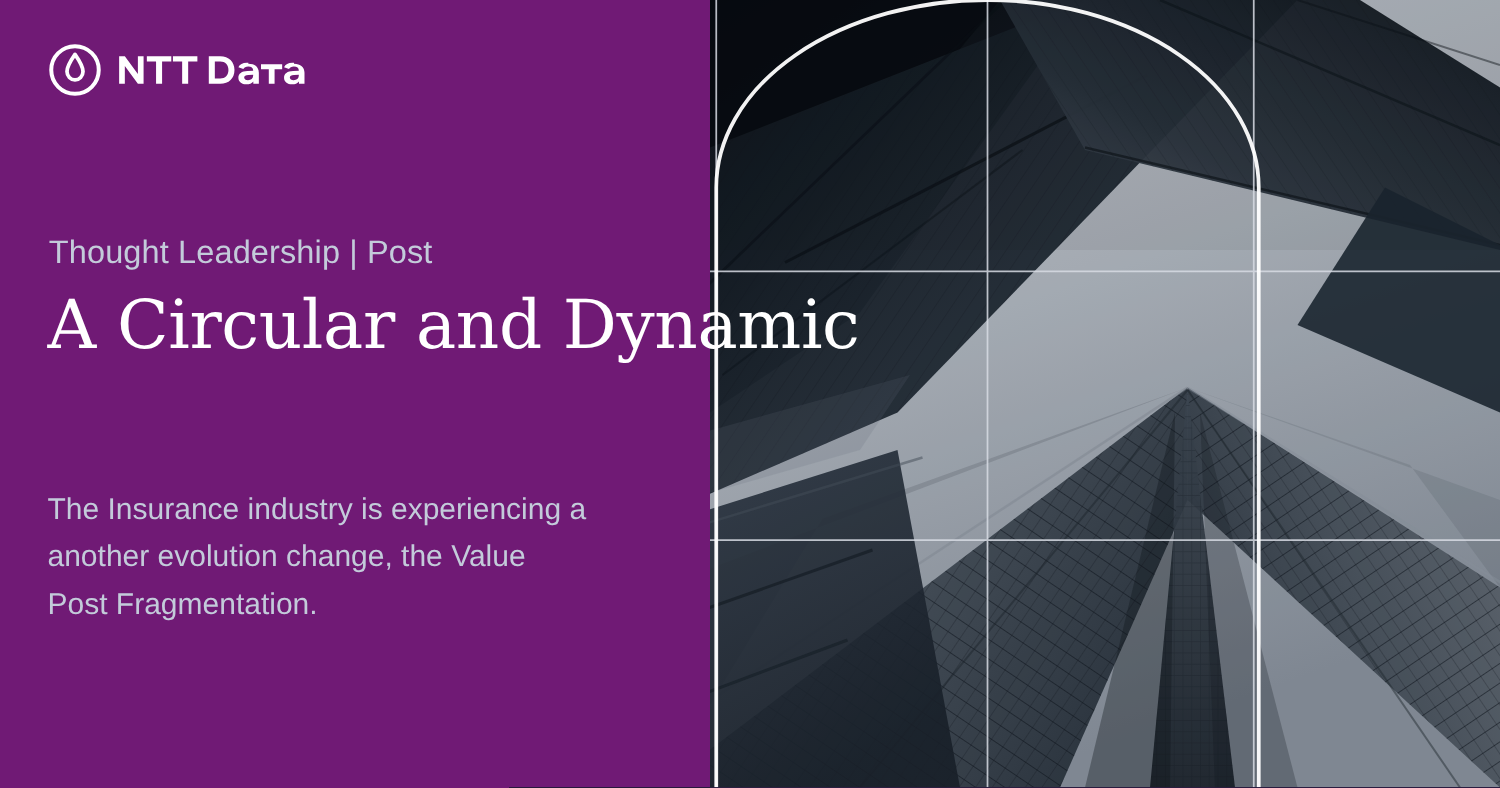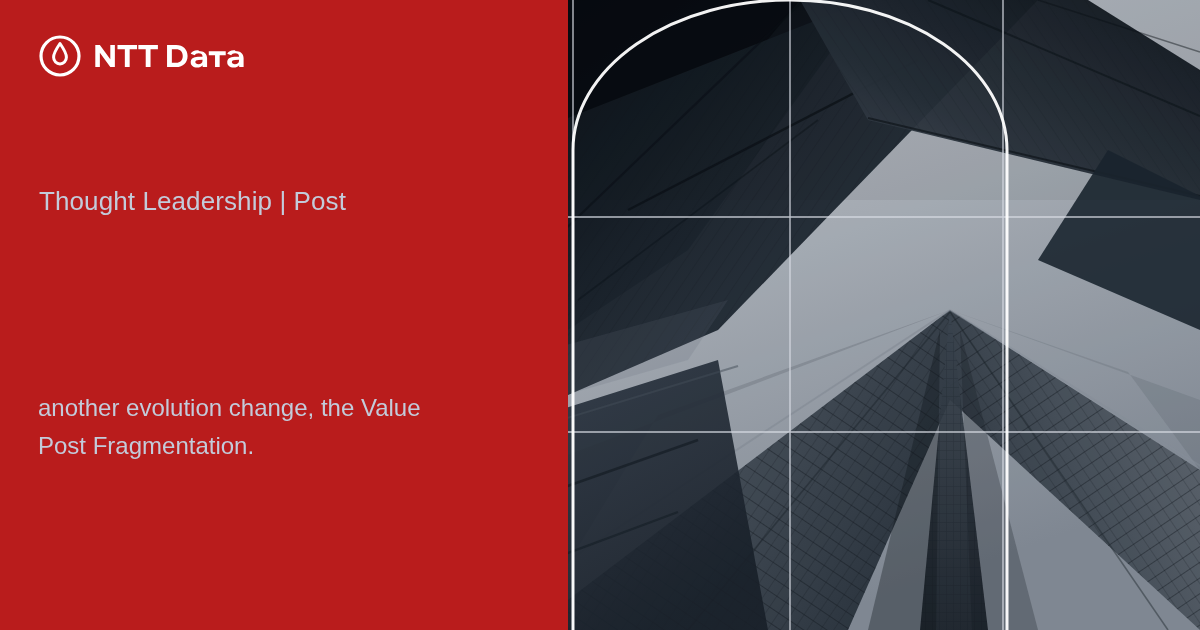--- a/index.html
+++ b/index.html
@@ -5,21 +5,21 @@
   * { margin:0; padding:0; box-sizing:border-box; }
   html, body {
     width:1200px; height:630px;
     background:#080f25;
     font-family:"Liberation Sans", sans-serif;
     overflow:hidden;
   }
   #card {
     position:relative;
     width:1200px; height:630px;
-    background:#b91c1c;
+    background:#701a75;
     overflow:hidden;
   }
 
   
   #photo-panel {
     position:absolute;
     left:568px; top:0;
     width:632px; height:630px;
     overflow:hidden;
     background:#2b3544;
@@ -283,21 +283,23 @@
                    c-3 0-5.1 1.1-6 3.2 l-6.1-2.3 c1.8-3.8 6.1-5.9 12.2-5.3 Z
                    M222.4 28.9 l-5.9 0.2 c-3.4 0.1-5.1 1.2-5.1 3.2 c0 2 1.8 3.2 4.7 3.2
                    c3.8 0 6.3-2.1 6.3-5.3 Z"></path>
         </g>
       </svg>
     </div>
 
     <div id="eyebrow">Thought Leadership | Post</div>
 
     <h1 id="headline">
+      <span class="hl-line">A Circular and Dynamic</span>
     </h1>
 
     <p id="deck">
+      <span class="dk-line">The Insurance industry is experiencing a</span>
       <span class="dk-line">another evolution change, the Value</span>
       <span class="dk-line">Post Fragmentation.</span>
     </p>
 
   </div>
 </div>
 
 </body></html>

